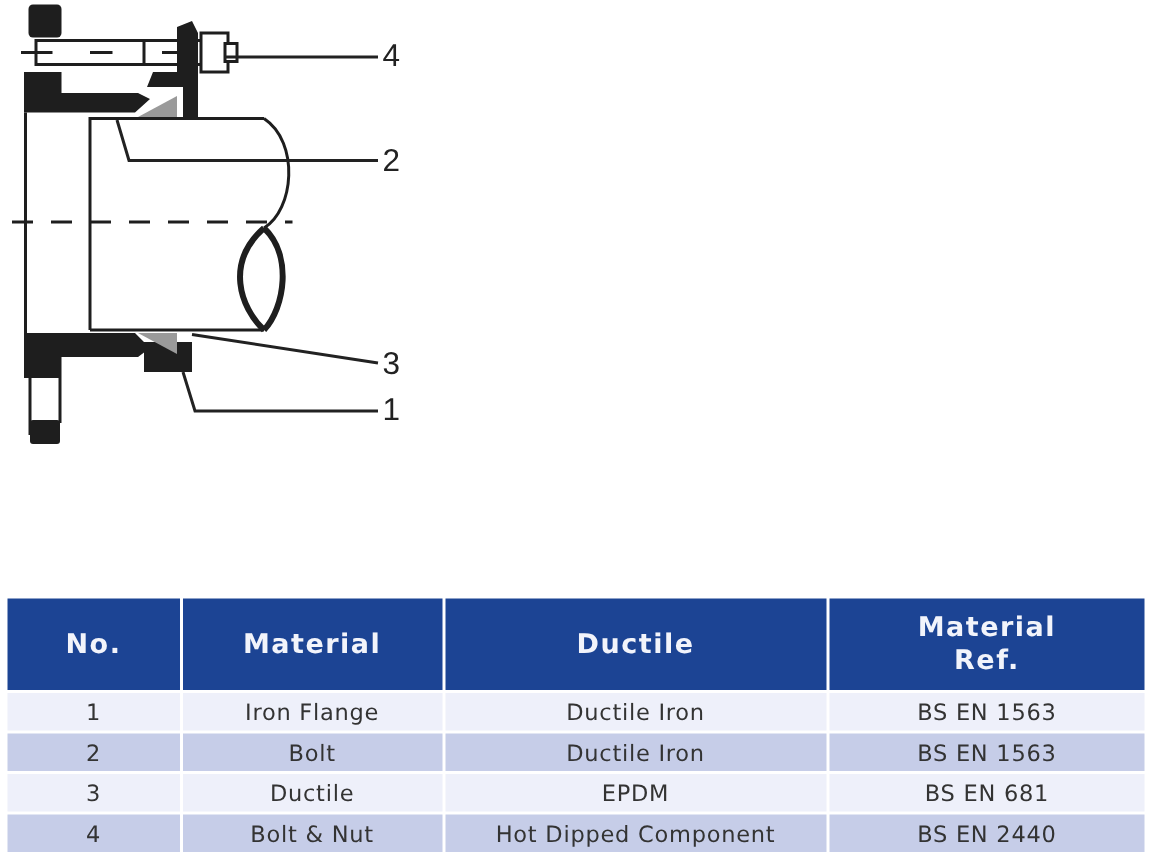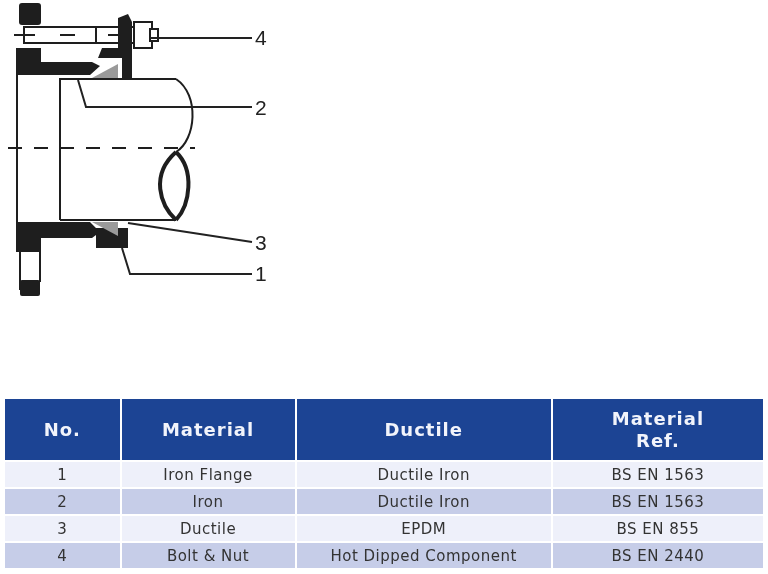--- a/index.html
+++ b/index.html
@@ -150,29 +150,29 @@
   </thead>
   <tbody>
     <tr class="odd">
       <td>1</td>
       <td>Iron Flange</td>
       <td>Ductile Iron</td>
       <td>BS EN 1563</td>
     </tr>
     <tr class="even">
       <td>2</td>
-      <td>Iron</td>
+      <td>Bolt</td>
       <td>Ductile Iron</td>
       <td>BS EN 1563</td>
     </tr>
     <tr class="odd">
       <td>3</td>
       <td>Ductile</td>
       <td>EPDM</td>
-      <td>BS EN 855</td>
+      <td>BS EN 681</td>
     </tr>
     <tr class="even">
       <td>4</td>
       <td>Bolt &amp; Nut</td>
       <td>Hot Dipped Component</td>
       <td>BS EN 2440</td>
     </tr>
   </tbody>
 </table>
 

